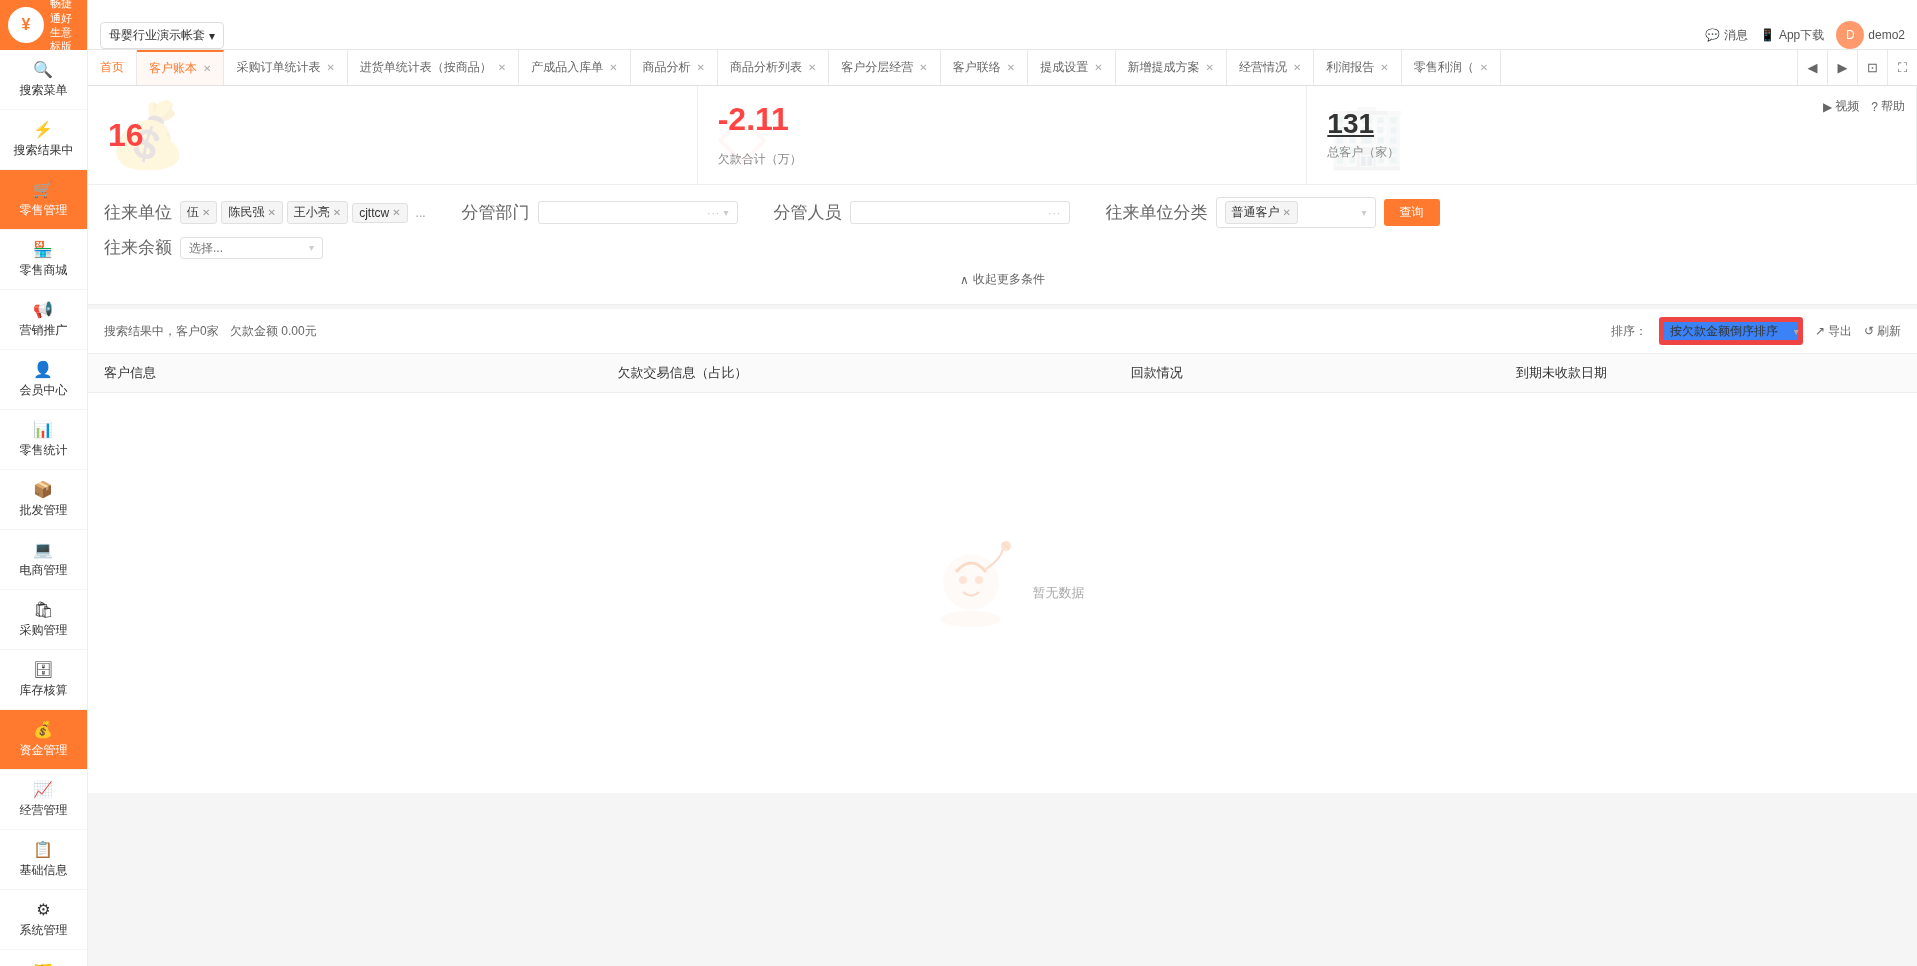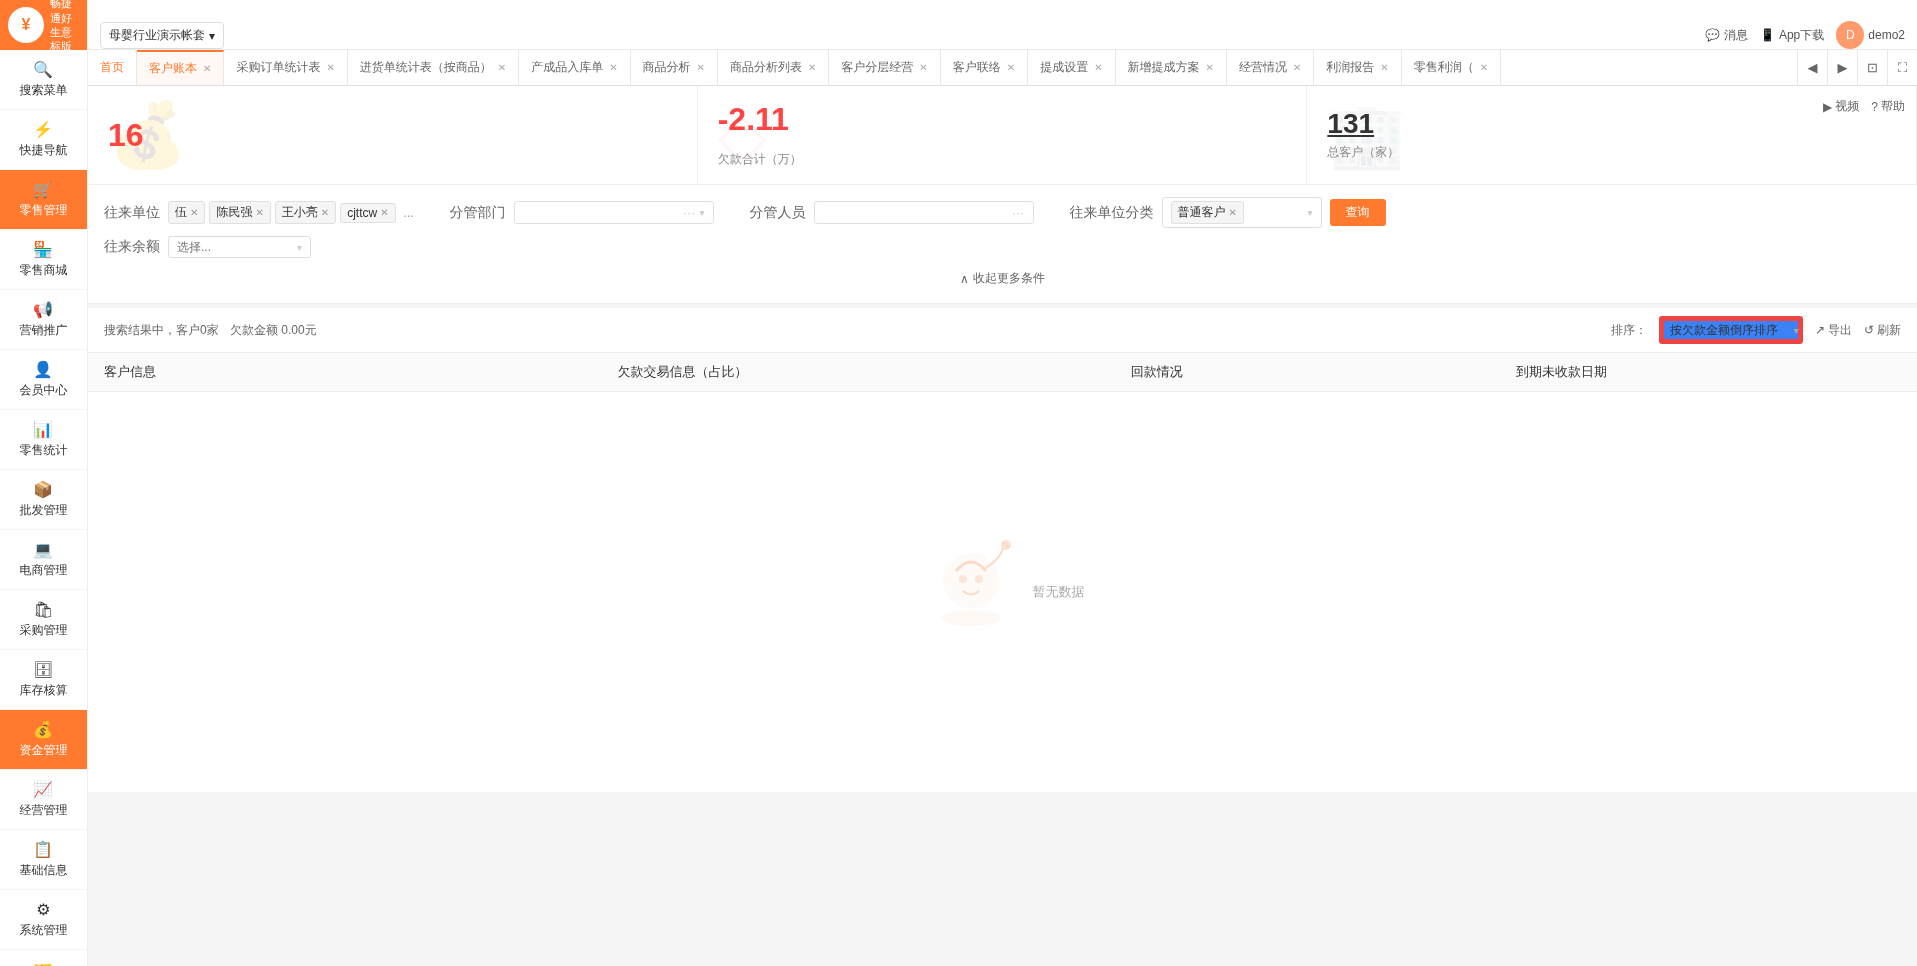--- a/index.html
+++ b/index.html
@@ -43,21 +43,21 @@
     .summary-card-number { font-size: 32px; font-weight: bold; color: #ff4444; line-height: 1.1; }
     .summary-card-number.negative { color: #ff4444; }
     .summary-card-number.dark { color: #333; font-size: 28px; }
     .summary-card-label { font-size: 12px; color: #888; margin-top: 4px; }
     .top-right-actions { position: absolute; right: 12px; top: 12px; display: flex; gap: 12px; font-size: 12px; color: #666; }
     .top-right-actions span { cursor: pointer; display: flex; align-items: center; gap: 3px; }
 
     
     .filter-area { background: #fff; padding: 12px 16px; border-bottom: 1px solid #eee; margin-bottom: 4px; }
     .filter-row { display: flex; align-items: center; gap: 8px; margin-bottom: 8px; flex-wrap: wrap; }
-    .filter-label { color: #666; font-size: 14px; white-space: nowrap; }
+    .filter-label { color: #666; font-size: 17px; white-space: nowrap; }
     .filter-tags { display: flex; align-items: center; gap: 4px; flex-wrap: wrap; }
     .filter-tag { background: #f5f5f5; border: 1px solid #e0e0e0; border-radius: 3px; padding: 2px 6px; font-size: 12px; color: #333; display: flex; align-items: center; gap: 3px; cursor: pointer; }
     .filter-tag .tag-close { color: #999; font-size: 10px; }
     .filter-more { color: #999; cursor: pointer; font-size: 12px; }
     .filter-input-wrapper { display: flex; align-items: center; border: 1px solid #e0e0e0; border-radius: 3px; padding: 3px 8px; min-width: 180px; background: #fff; }
     .filter-input { border: none; outline: none; font-size: 12px; width: 120px; background: transparent; }
     .filter-collapse-btn { display: flex; align-items: center; gap: 4px; color: #666; font-size: 12px; cursor: pointer; padding: 4px 12px; }
     .filter-collapse-row { display: flex; justify-content: center; margin-top: 4px; }
     .search-btn { background: #ff7a2f; color: #fff; border: none; border-radius: 3px; padding: 5px 16px; cursor: pointer; font-size: 12px; }
 
@@ -95,21 +95,21 @@
     </div>
   </div>
 
   <div id="sidebar-items-container">
       <div class="sidebar-nav-item">
         <span class="nav-icon">🔍</span>
         <span>搜索菜单</span>
       </div>
       <div class="sidebar-nav-item">
         <span class="nav-icon">⚡</span>
-        <span>快捷导航</span>
+        <span>搜索结果中</span>
       </div>
       <div class="sidebar-nav-item active">
         <span class="nav-icon">🛒</span>
         <span>零售管理</span>
       </div>
       <div class="sidebar-nav-item">
         <span class="nav-icon">🏪</span>
         <span>零售商城</span>
       </div>
       <div class="sidebar-nav-item">

